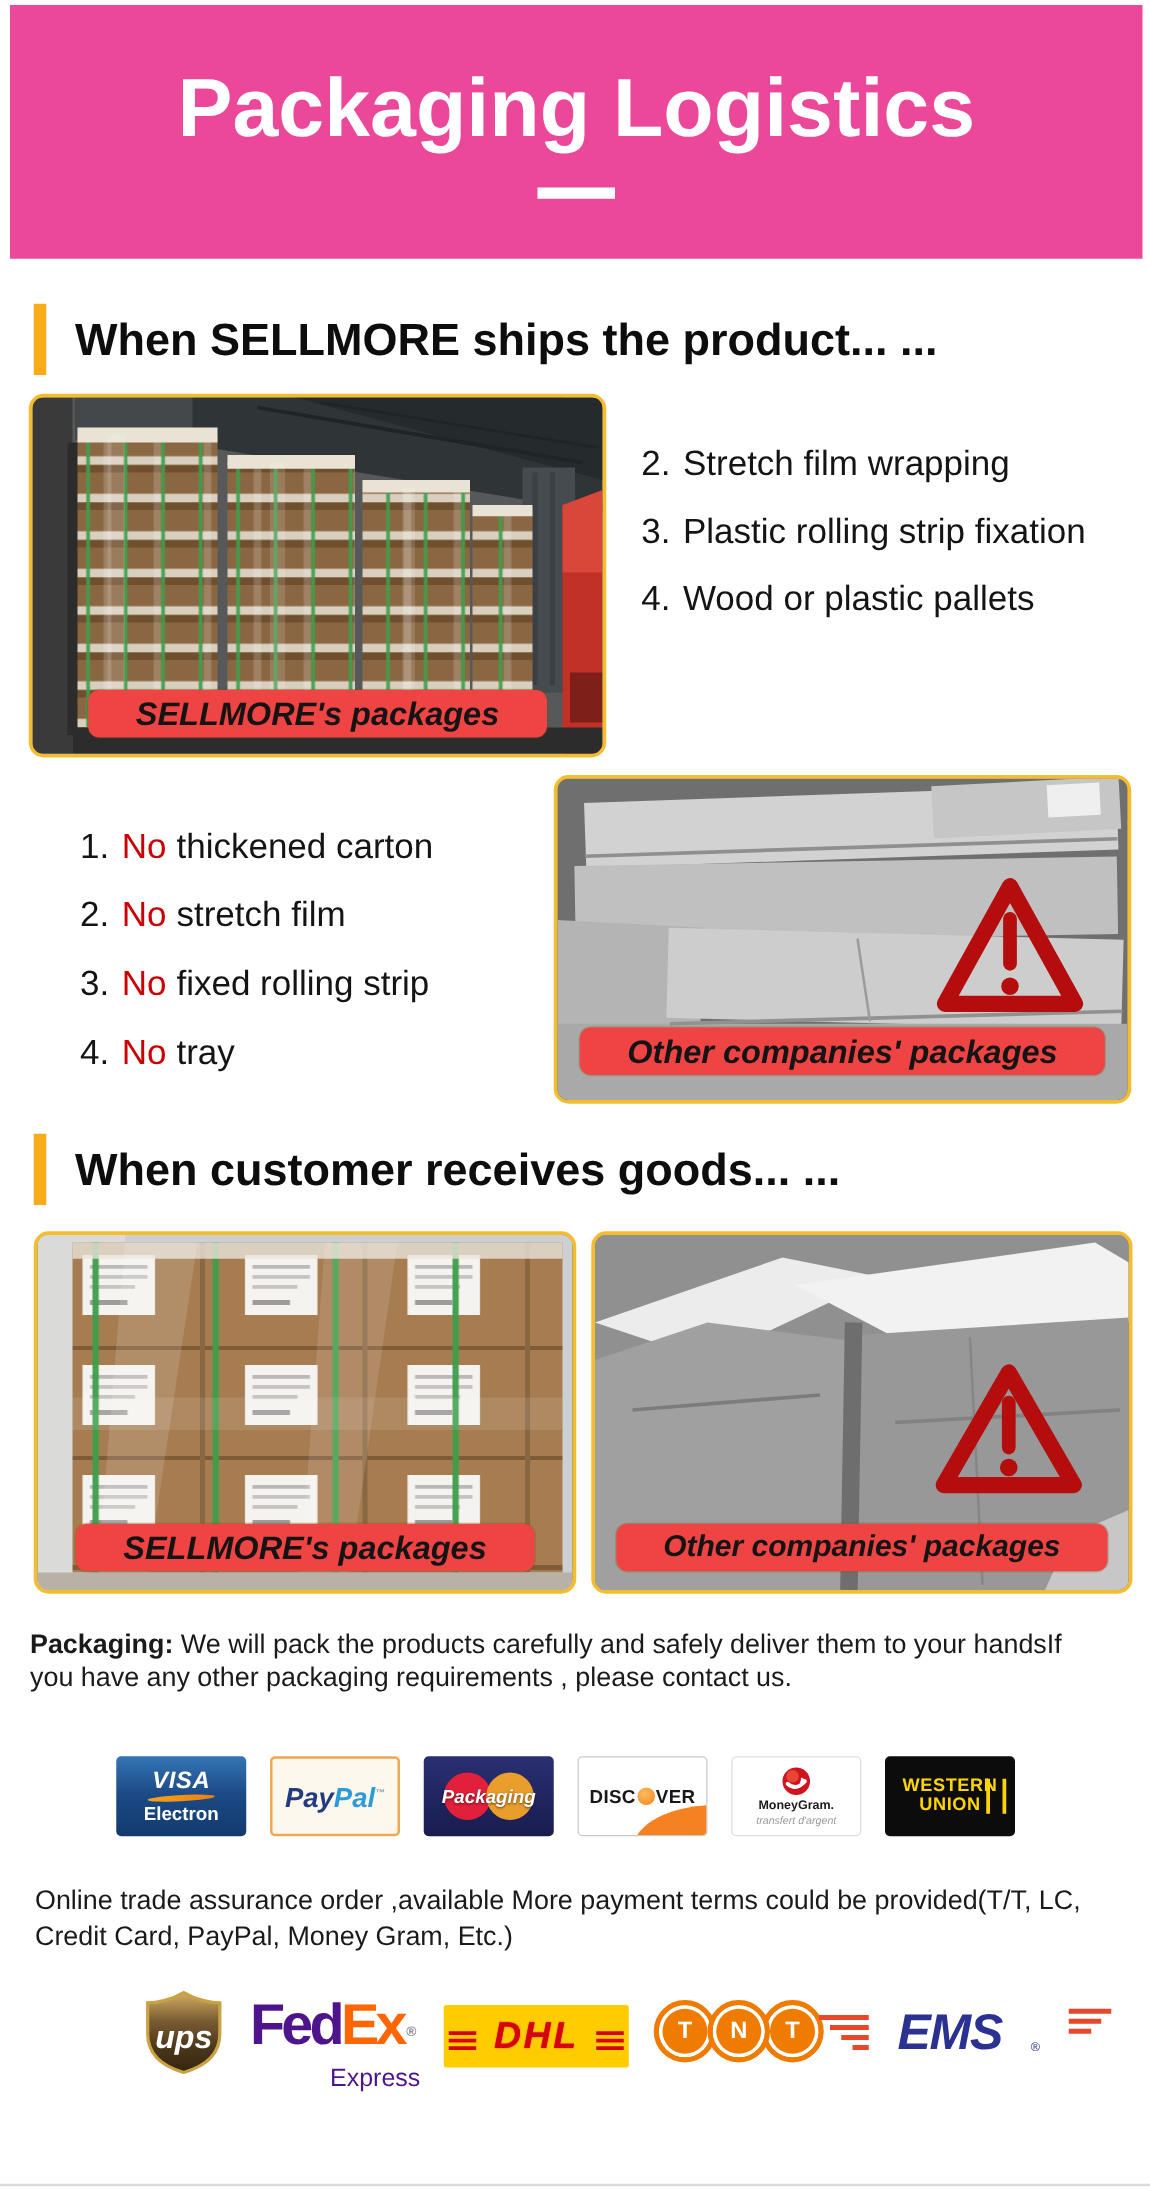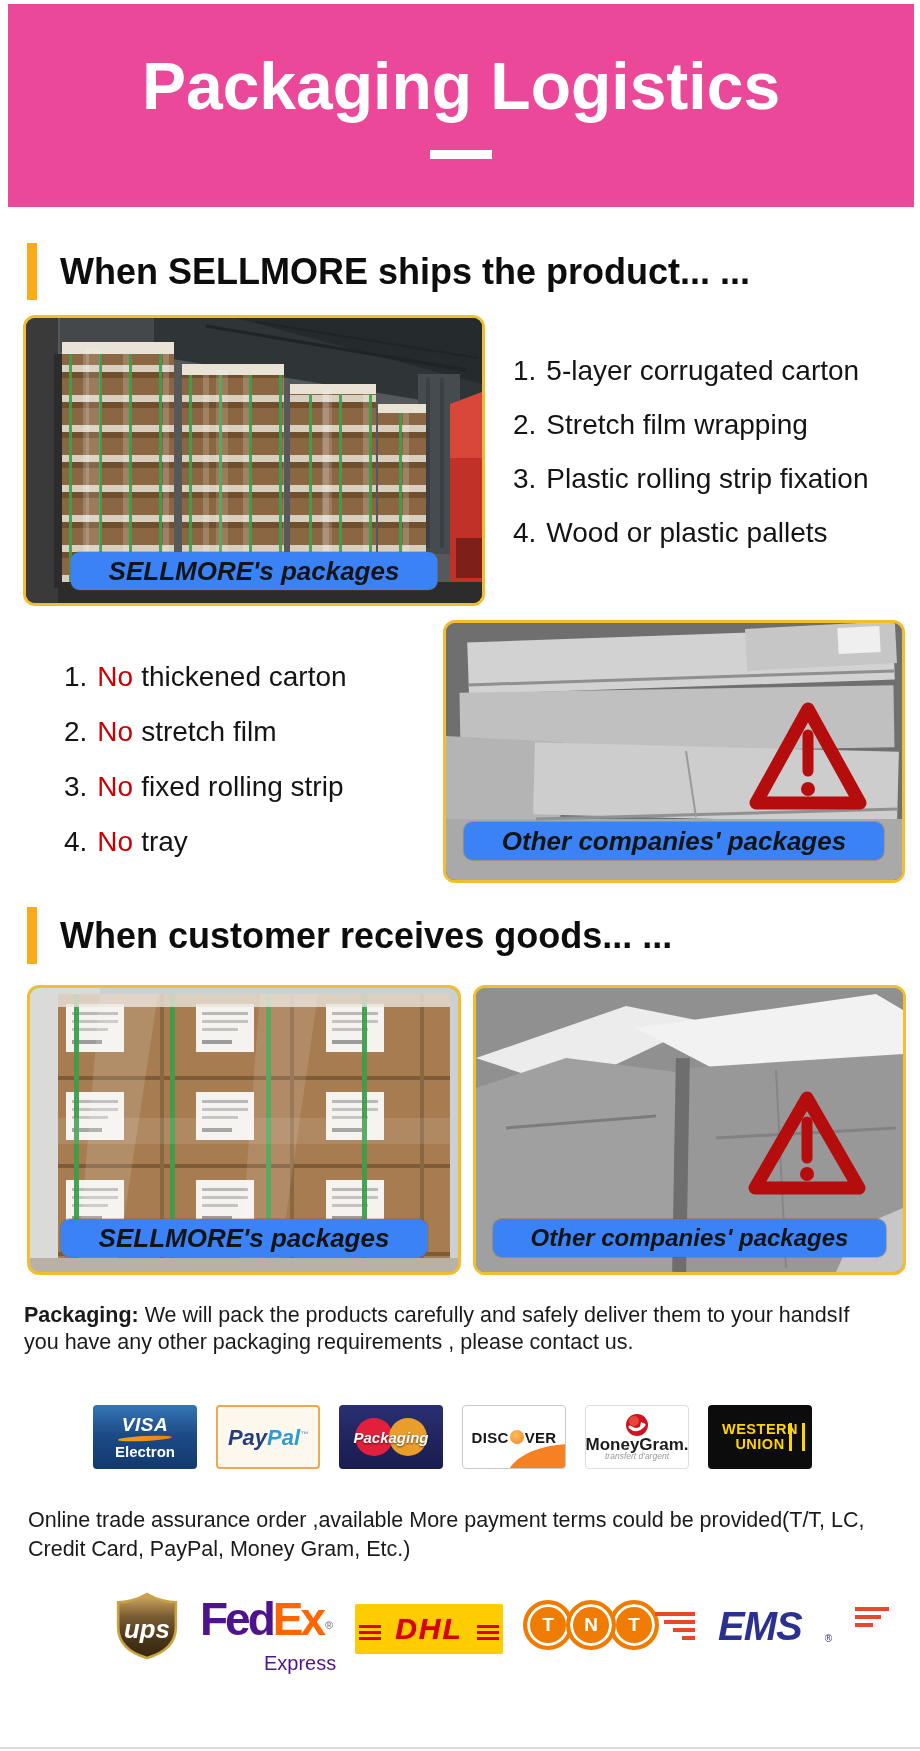--- a/index.html
+++ b/index.html
@@ -13,21 +13,21 @@
   .header-title{padding-top:44px;text-align:center;font-size:66px;font-weight:bold;color:#ffffff;letter-spacing:0px;line-height:76px;}
   .header-underline{width:62px;height:9px;background:#ffffff;margin:26px auto 0;}
   
   .sec-bar{position:absolute;width:10px;height:57px;background:#f9ab19;}
   .sec-title{position:absolute;left:60px;height:57px;line-height:57px;font-size:36px;font-weight:bold;color:#0d0d0d;white-space:nowrap;}
   
   .photo{position:absolute;border:3px solid #f4bd2e;border-radius:12px;overflow:hidden;background:#888;}
   .photo svg{display:block;width:100%;height:100%;}
   .pill{
     position:absolute;left:50%;transform:translateX(-50%);
-    background:#3b82f6;border-radius:9px;padding:4px 38px;
+    background:#ef4444;border-radius:9px;padding:4px 38px;
     font-size:26px;font-weight:bold;font-style:italic;color:#141414;
     white-space:nowrap;line-height:30px;box-shadow:0 0 0 1px rgba(120,80,0,.25);
   }
   
   .num-list{position:absolute;}
   .num-item{font-size:28px;line-height:30px;margin-bottom:24px;color:#141414;white-space:nowrap;}
   .num-item .num{margin-right:10px;}
   .num-item .no{color:#cc0000;margin-right:8px;}
   
   .packaging{position:absolute;left:24px;top:1302px;width:852px;font-size:21.5px;line-height:27px;color:#1a1a1a;}
@@ -51,21 +51,21 @@
   .mc-red{left:16px;background:#e2203c;}
   .mc-org{left:50px;background:#f4a428;opacity:.95;}
   .mc-text{position:absolute;left:0;right:0;top:24px;text-align:center;color:#fff;
     font-style:italic;font-weight:bold;font-size:15px;text-shadow:0 1px 2px rgba(0,0,0,.65);}
   .discover{background:#ffffff;border:1px solid #c9c9c9;width:102px;height:62px;flex-direction:row;gap:1px;}
   .discover .d-txt{font-weight:800;font-size:15px;color:#171717;letter-spacing:.3px;z-index:2;}
   .discover .d-o{width:14px;height:14px;border-radius:50%;background:radial-gradient(circle at 40% 35%,#fbbf5e,#f68121);z-index:2;}
   .discover .d-swoosh{position:absolute;right:-8px;bottom:-10px;width:66px;height:34px;background:#f68121;border-radius:100% 0 0 0;z-index:1;}
   .moneygram{background:#ffffff;border:1px solid #dddddd;width:102px;height:62px;}
   .mg-globe{width:24px;height:24px;margin-bottom:1px;}
-  .mg-name{font-weight:bold;font-size:17px;color:#1b1b1b;line-height:13px;}
+  .mg-name{font-weight:bold;font-size:10px;color:#1b1b1b;line-height:13px;}
   .mg-sub{font-size:8.5px;color:#9a9a9a;font-style:italic;line-height:10px;}
   .wunion{background:#0c0c0c;}
   .wu-line{color:#ffd400;font-weight:900;font-size:14.5px;line-height:15px;letter-spacing:.5px;}
   .wu-bars{position:absolute;right:7px;top:18px;width:10px;height:28px;
     border-left:3px solid #ffd400;border-right:3px solid #ffd400;}
   
   .ship-logo{position:absolute;}
   .fedex{font-weight:800;letter-spacing:-3px;font-size:46px;line-height:47px;white-space:nowrap;}
   .fedex .fx1{color:#4d148c;}
   .fedex .fx2{color:#ff6600;}
@@ -150,21 +150,20 @@
     <rect x="352" y="86" width="48" height="9" fill="#e9e3d6"></rect>
     <rect x="60" y="30" width="14" height="240" fill="#ffffff" opacity="0.14"></rect>
     <rect x="190" y="52" width="12" height="218" fill="#ffffff" opacity="0.14"></rect>
     <rect x="296" y="72" width="10" height="198" fill="#ffffff" opacity="0.14"></rect>
     <rect x="32" y="264" width="424" height="21" fill="#2c2c2c"></rect>
   </svg>
   <div class="pill" style="bottom:13px;">SELLMORE's packages</div>
 </div>
 
 <div class="num-list" style="left:513px;top:356px;">
-  <div class="num-item"><span class="num">1.</span><span>5-layer corrugated carton</span></div>
   <div class="num-item"><span class="num">2.</span><span>Stretch film wrapping</span></div>
   <div class="num-item"><span class="num">3.</span><span>Plastic rolling strip fixation</span></div>
   <div class="num-item"><span class="num">4.</span><span>Wood or plastic pallets</span></div>
 </div>
 
 <div class="num-list" style="left:64px;top:662px;">
   <div class="num-item" style="margin-bottom:25px;"><span class="num">1.</span><span class="no">No</span><span>thickened carton</span></div>
   <div class="num-item" style="margin-bottom:25px;"><span class="num">2.</span><span class="no">No</span><span>stretch film</span></div>
   <div class="num-item" style="margin-bottom:25px;"><span class="num">3.</span><span class="no">No</span><span>fixed rolling strip</span></div>
   <div class="num-item"><span class="num">4.</span><span class="no">No</span><span>tray</span></div>

